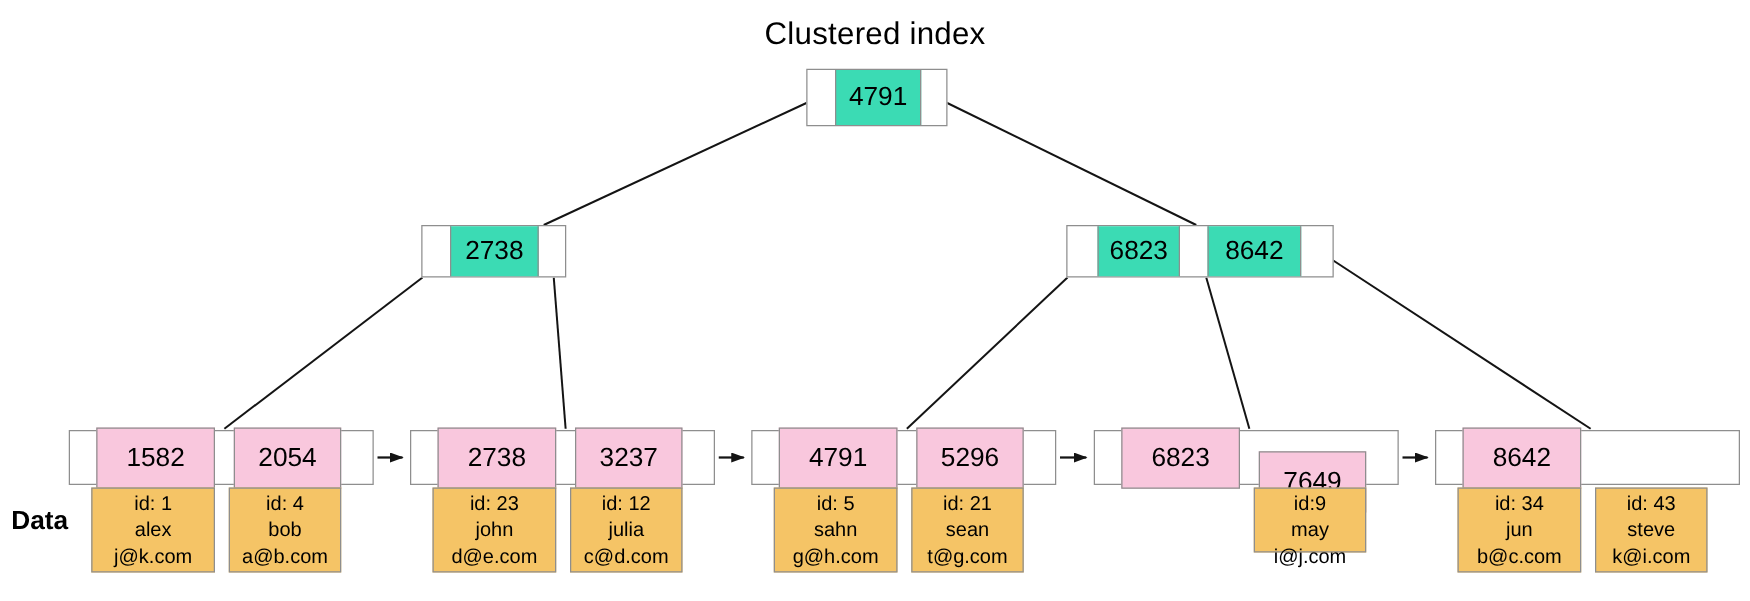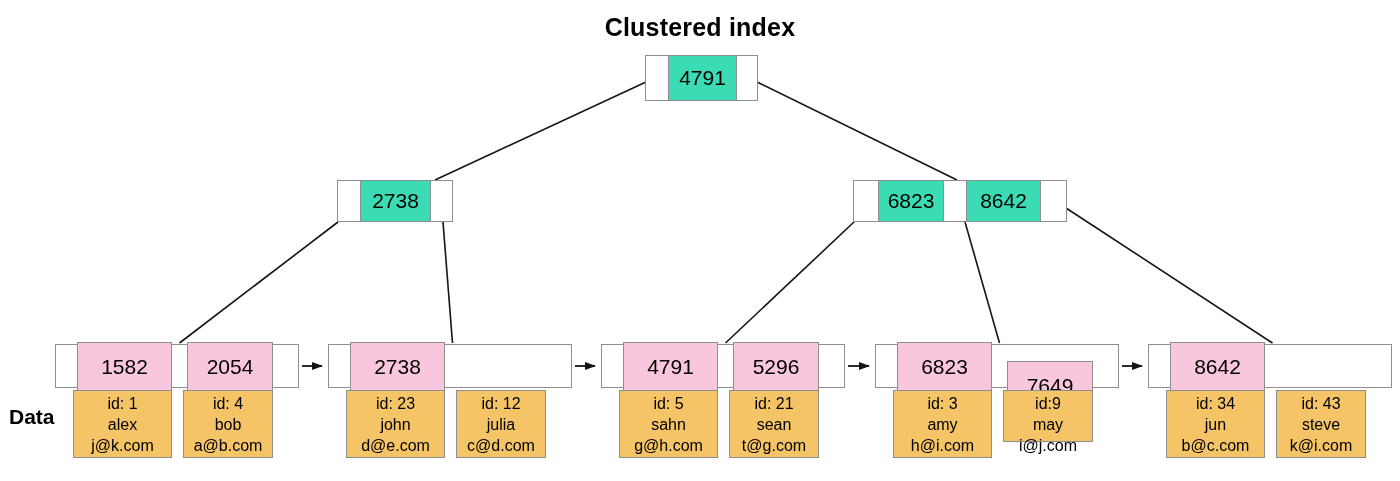--- a/index.html
+++ b/index.html
@@ -7,21 +7,21 @@
     position:relative;
     width:1400px; height:481px;
     background:#ffffff;
     font-family:"Liberation Sans", sans-serif;
     color:#000;
     overflow:hidden;
   }
   #edge-layer { position:absolute; left:0; top:0; z-index:0; }
   .title {
     position:absolute; left:0; top:13px; width:100%;
-    text-align:center; font-size:25px; font-weight:bold;
+    text-align:center; font-size:25px; font-weight:normal;
     letter-spacing:0.2px; z-index:2;
   }
   .data-label {
     position:absolute; left:9px; top:405px;
     font-size:21px; font-weight:bold; z-index:2;
   }
   .inode {
     position:absolute; background:#ffffff;
     border:1.5px solid var(--border); box-sizing:border-box; z-index:1;
   }
@@ -101,20 +101,21 @@
       </div>
     </div>
     <div class="leaf-wrap" style="left: 328px; top: 344px; width: 244px; height: 114px;">
       <div class="leaf-box"></div>
       <div class="pink-cell" style="left: 22px; width: 95px;">2738</div>
       <div class="record-box" style="left: 18px; width: 99px; top: 46px; height: 68px;">
         <div>id: 23</div>
         <div>john</div>
         <div>d@e.com</div>
       </div>
+      <div class="pink-cell" style="left: 132px; width: 86px;">3237</div>
       <div class="record-box" style="left: 128px; width: 90px; top: 46px; height: 68px;">
         <div>id: 12</div>
         <div>julia</div>
         <div>c@d.com</div>
       </div>
     </div>
     <div class="leaf-wrap" style="left: 601px; top: 344px; width: 244px; height: 114px;">
       <div class="leaf-box"></div>
       <div class="pink-cell" style="left: 22px; width: 95px;">4791</div>
       <div class="record-box" style="left: 18px; width: 99px; top: 46px; height: 68px;">
@@ -125,25 +126,20 @@
       <div class="pink-cell" style="left: 132px; width: 86px;">5296</div>
       <div class="record-box" style="left: 128px; width: 90px; top: 46px; height: 68px;">
         <div>id: 21</div>
         <div>sean</div>
         <div>t@g.com</div>
       </div>
     </div>
     <div class="leaf-wrap" style="left: 875px; top: 344px; width: 244px; height: 114px;">
       <div class="leaf-box"></div>
       <div class="pink-cell" style="left: 22px; width: 95px;">6823</div>
-      <div class="record-box" style="left: 18px; width: 99px; top: 46px; height: 68px;">
-        <div>id: 3</div>
-        <div>amy</div>
-        <div>h@i.com</div>
-      </div>
       <div class="pink-cell" style="left: 132px; width: 86px; margin-top: 19px;">7649</div>
       <div class="record-box" style="left: 128px; width: 90px; top: 46px; height: 52px;">
         <div>id:9</div>
         <div>may</div>
         <div>i@j.com</div>
       </div>
     </div>
     <div class="leaf-wrap" style="left: 1148px; top: 344px; width: 244px; height: 114px;">
       <div class="leaf-box"></div>
       <div class="pink-cell" style="left: 22px; width: 95px;">8642</div>

